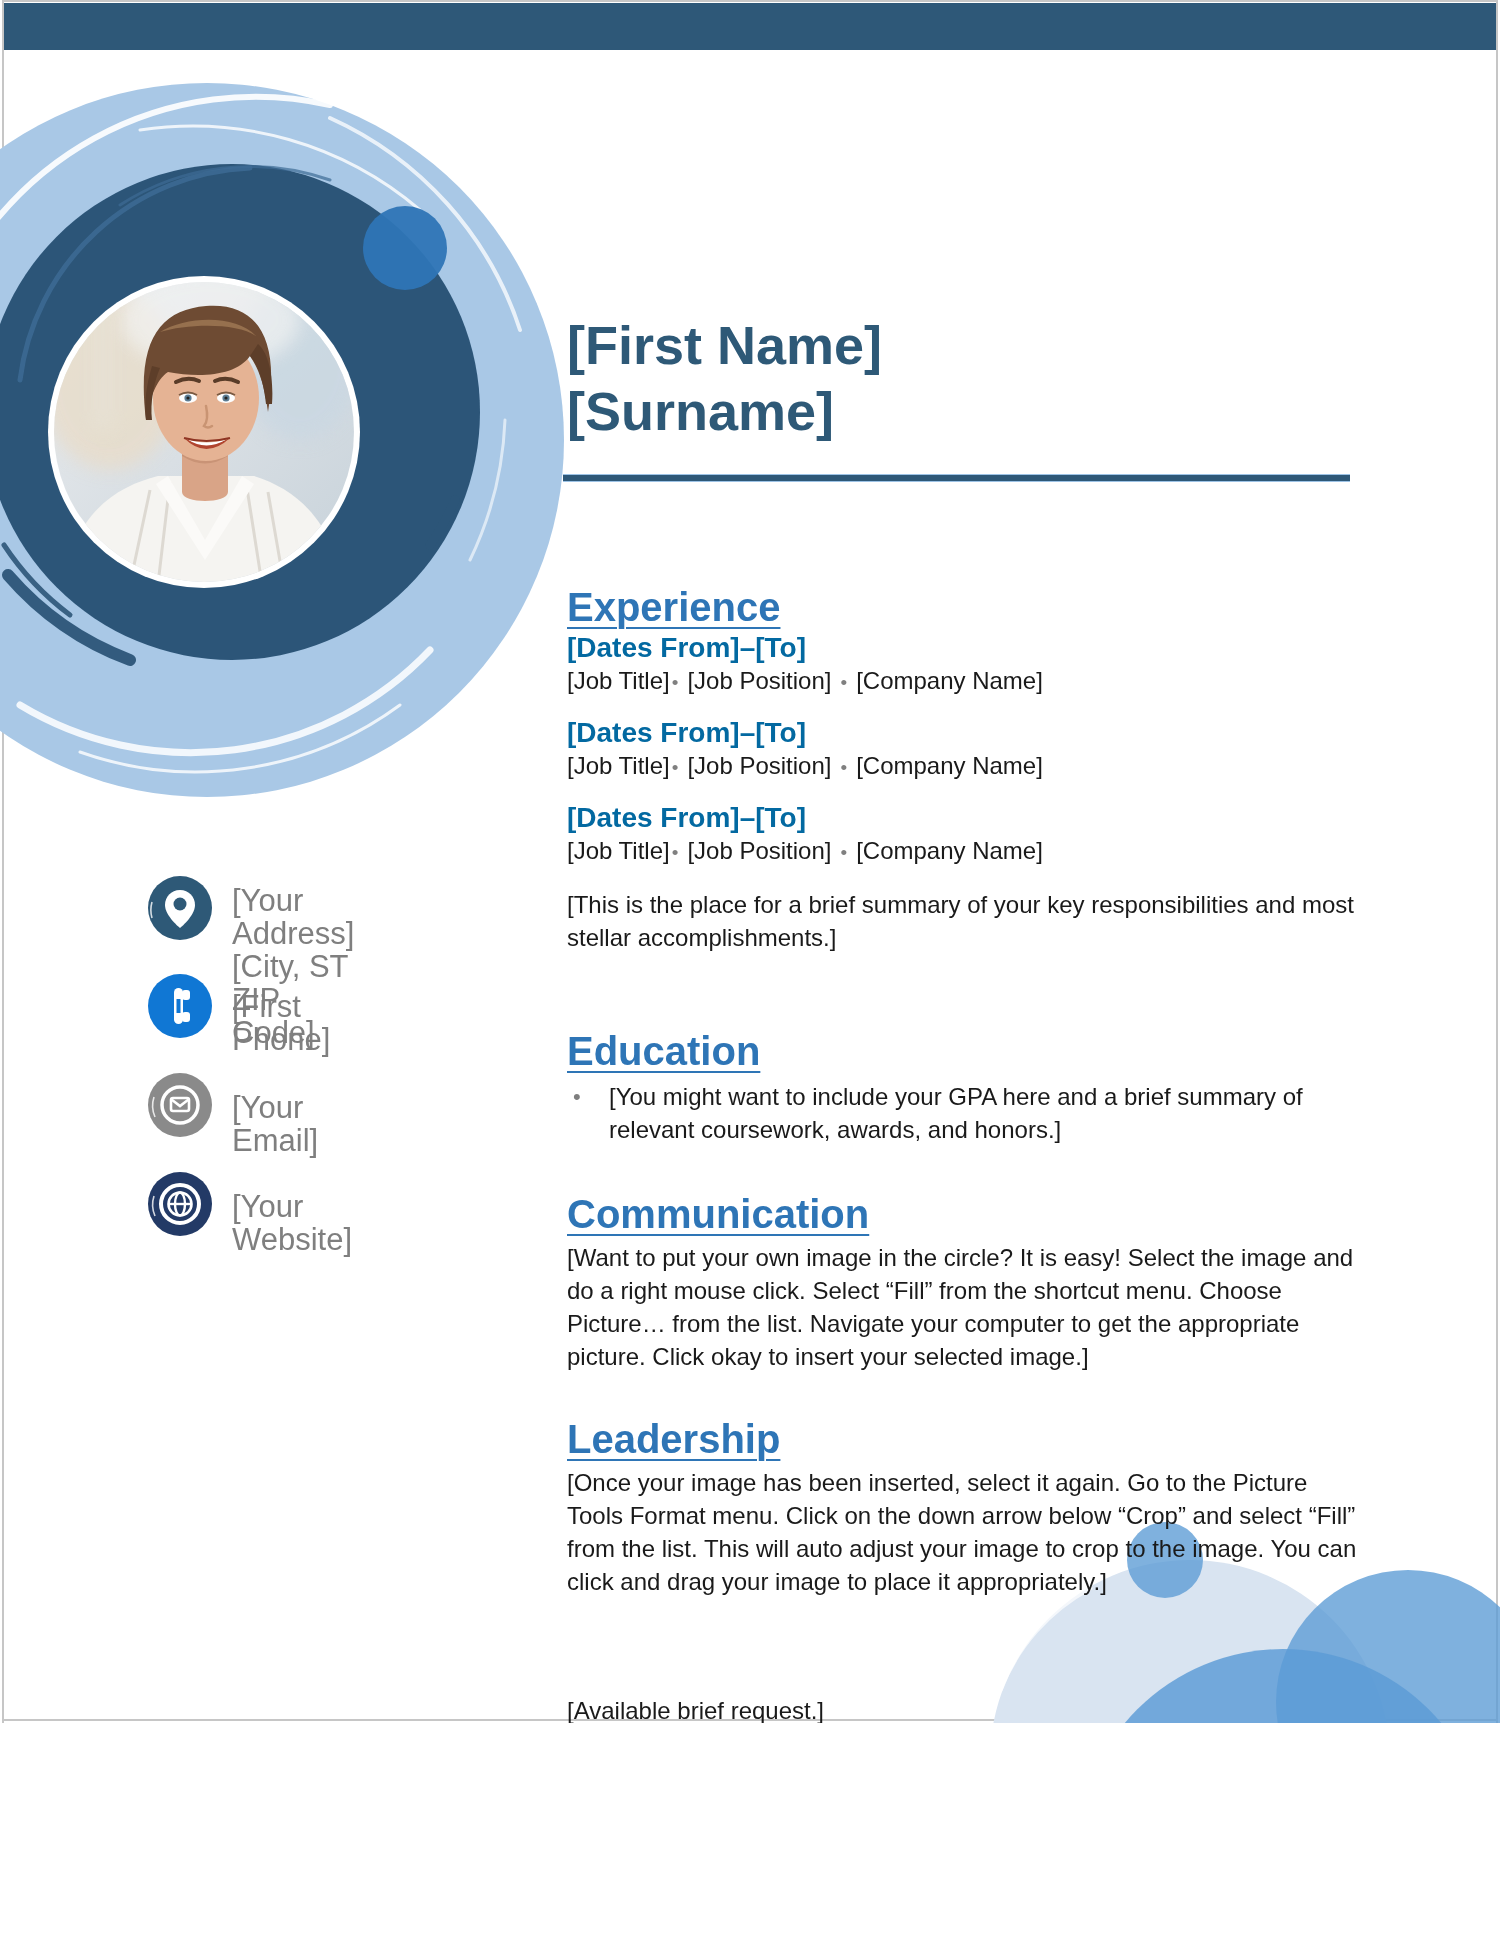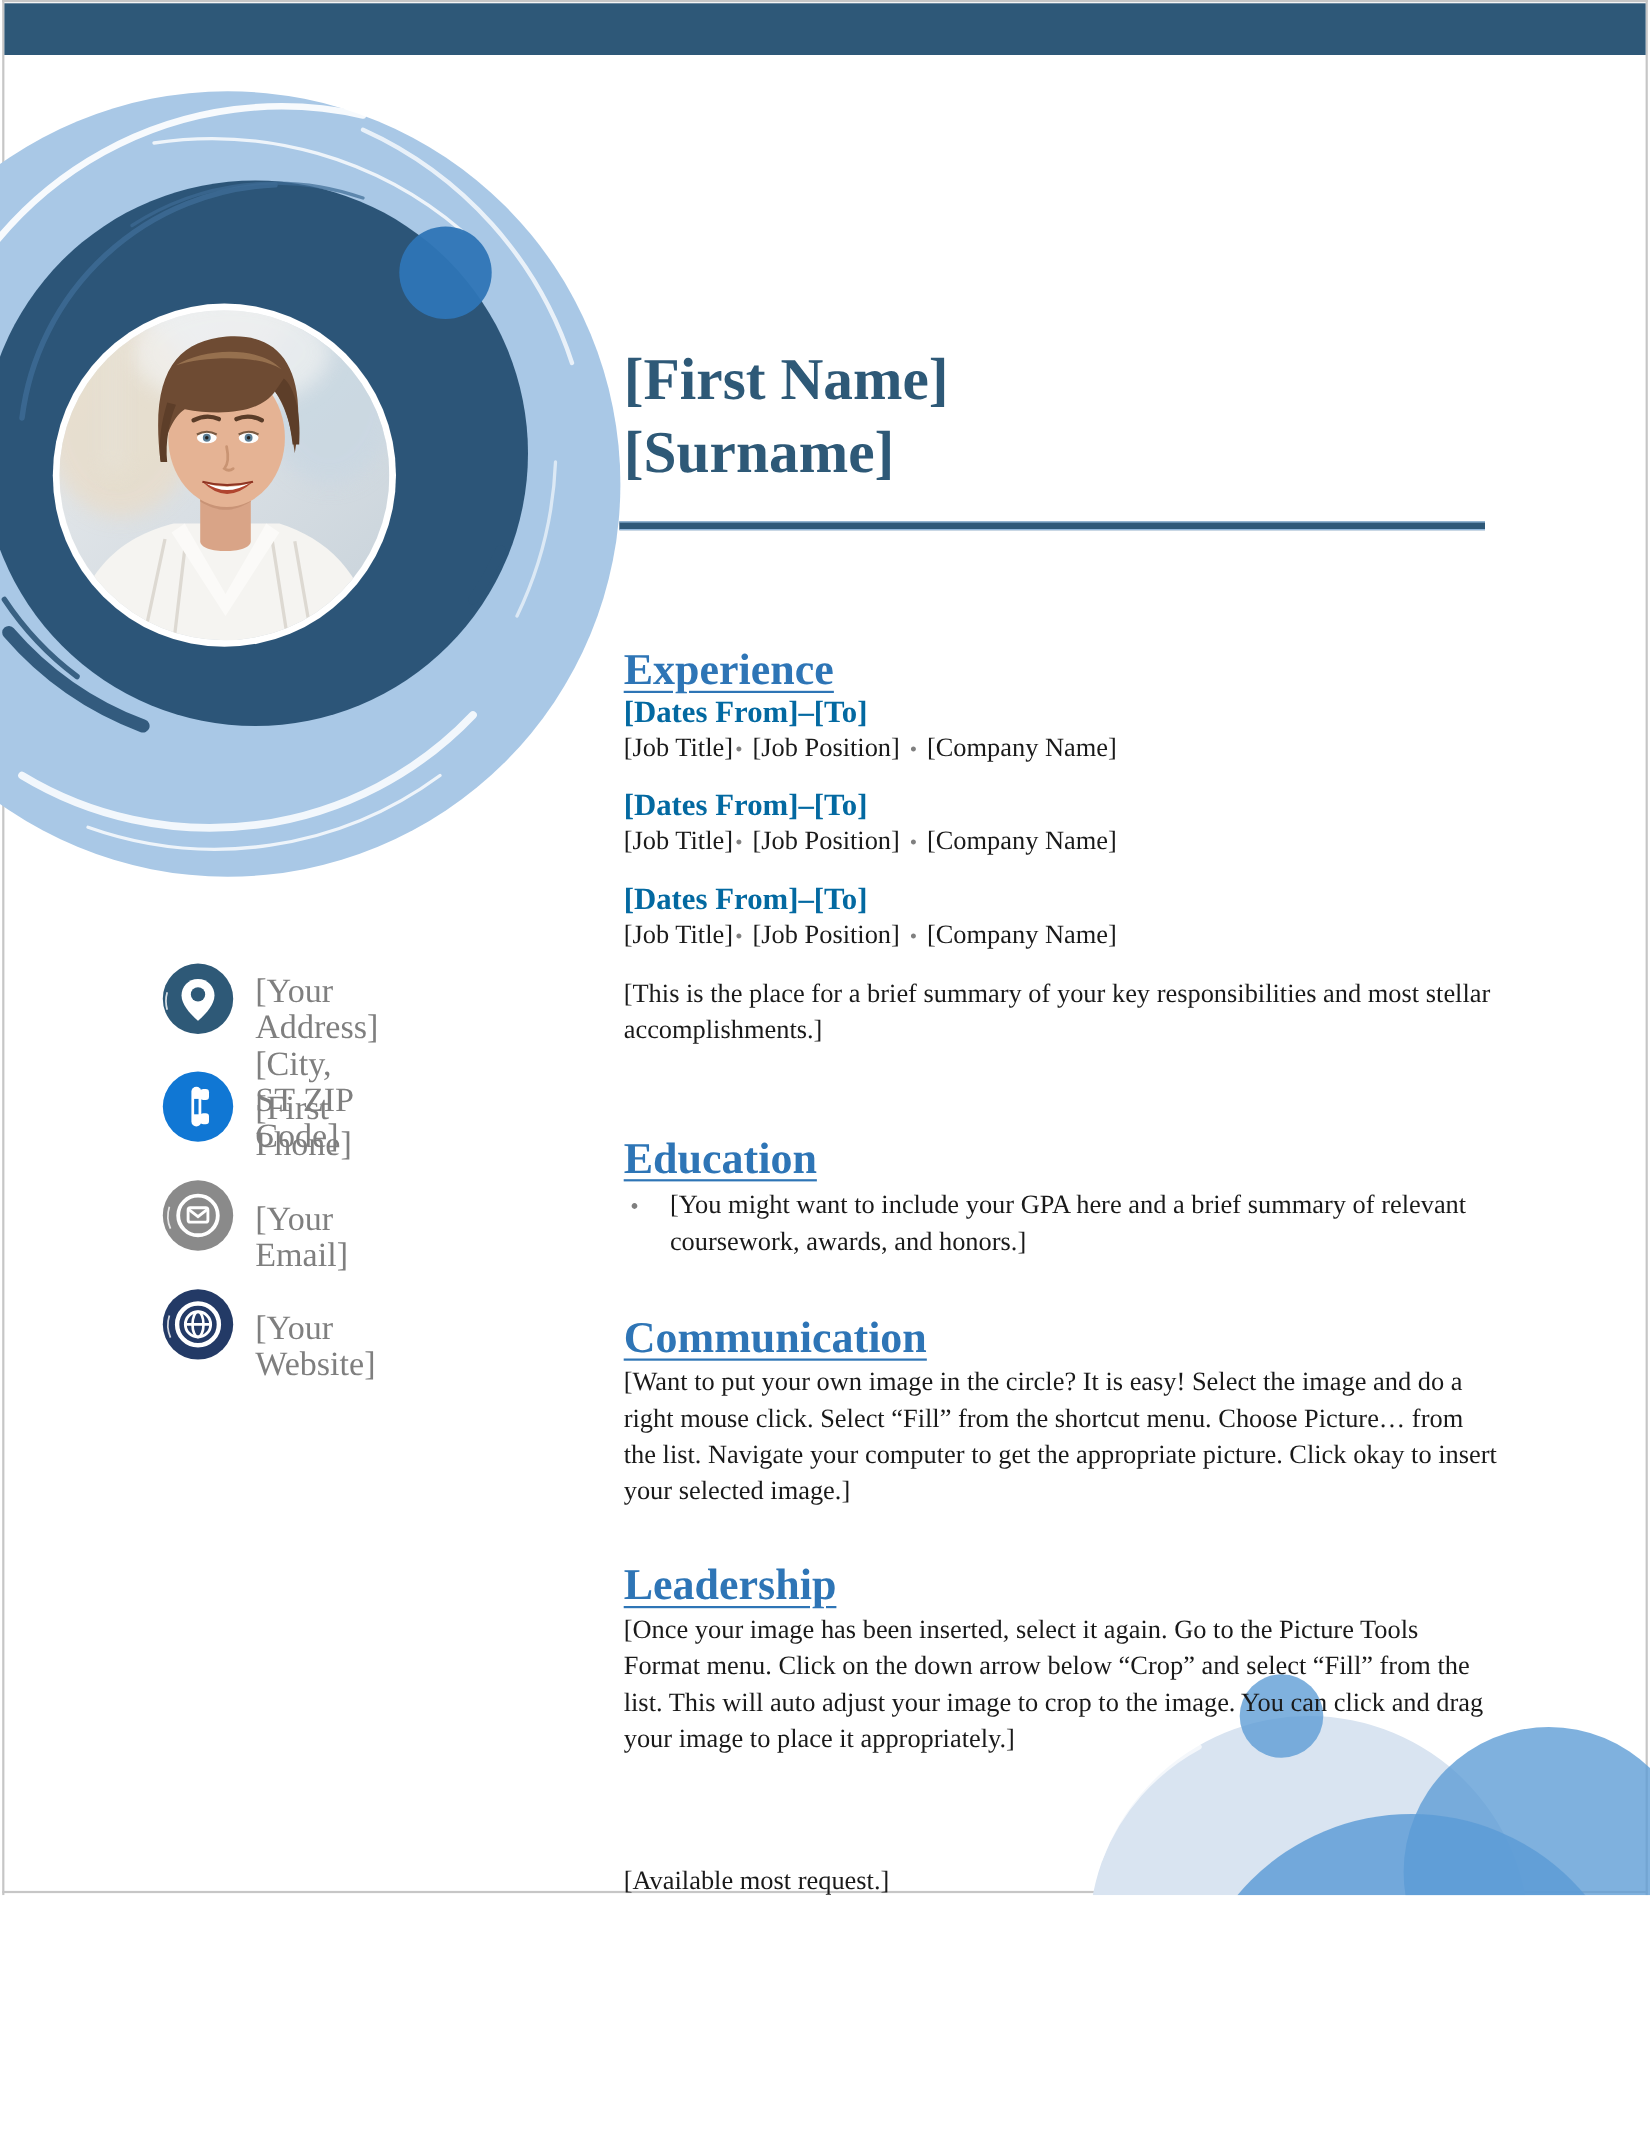--- a/index.html
+++ b/index.html
@@ -1,18 +1,18 @@
 <!DOCTYPE html>
 <html><head>
 <meta charset="utf-8">
 <style>
   html,body{margin:0;padding:0;background:#ffffff;}
   .page{
     position:relative;width:1500px;height:1723px;background:#ffffff;
-    overflow:hidden;font-family:Liberation Serif, serif;color:#1f1f1f;
+    overflow:hidden;font-family:Liberation Sans, sans-serif;color:#1f1f1f;
   }
   .edge{position:absolute;background:#c6c6c6;}
   .edge.left{left:2px;top:0;width:2px;height:1941px;}
   .edge.right{right:2px;top:0;width:2px;height:1941px;}
   .edge.bottom{left:2px;bottom:2px;height:2px;width:1496px;}
   .edge.top{left:2px;top:0;height:2px;width:1496px;}
 
   .topbar{position:absolute;left:4px;top:3px;width:1492px;height:47px;background:#2E5878;}
 
   .deco{position:absolute;pointer-events:none;}
@@ -225,15 +225,15 @@
     <span class="bullet-text body-text">[You might want to include your GPA here and a brief summary of relevant coursework, awards, and honors.]</span>
   </div>
 
   <div class="col heading" style="top:1192px">Communication</div>
   <div class="col body-text" style="top:1241px">[Want to put your own image in the circle?  It is easy!  Select the image and do a right mouse click.  Select “Fill” from the shortcut menu.  Choose Picture… from the list.  Navigate your computer to get the appropriate picture.  Click okay to insert your selected image.]</div>
 
   <div class="col heading" style="top:1417px">Leadership</div>
   <div class="col body-text" style="top:1466px">[Once your image has been inserted, select it again.  Go to the Picture Tools Format menu. Click on the down arrow below “Crop” and select “Fill” from the list.  This will auto adjust your image to crop to the image.  You can click and drag your image to place it appropriately.]</div>
 
   <div class="col heading" style="top:1741px">References</div>
-  <div class="col body-text" style="top:1694px">[Available most request.]</div>
+  <div class="col body-text" style="top:1694px">[Available brief request.]</div>
 
 </div>
 
 </body></html>

